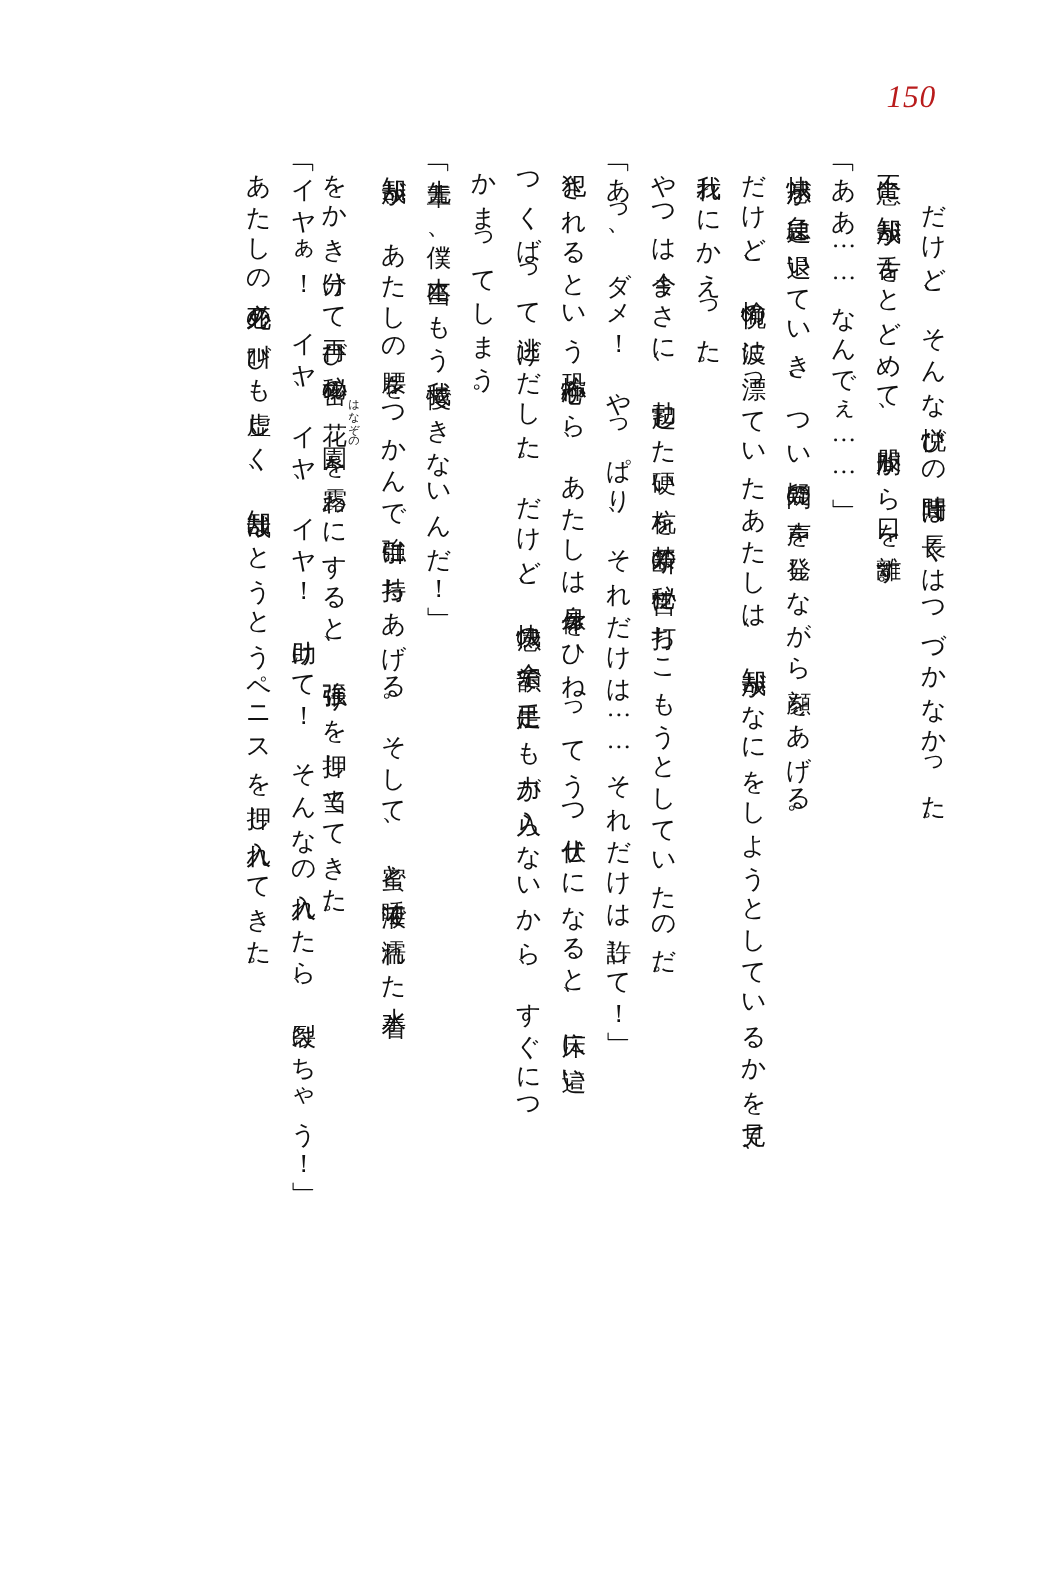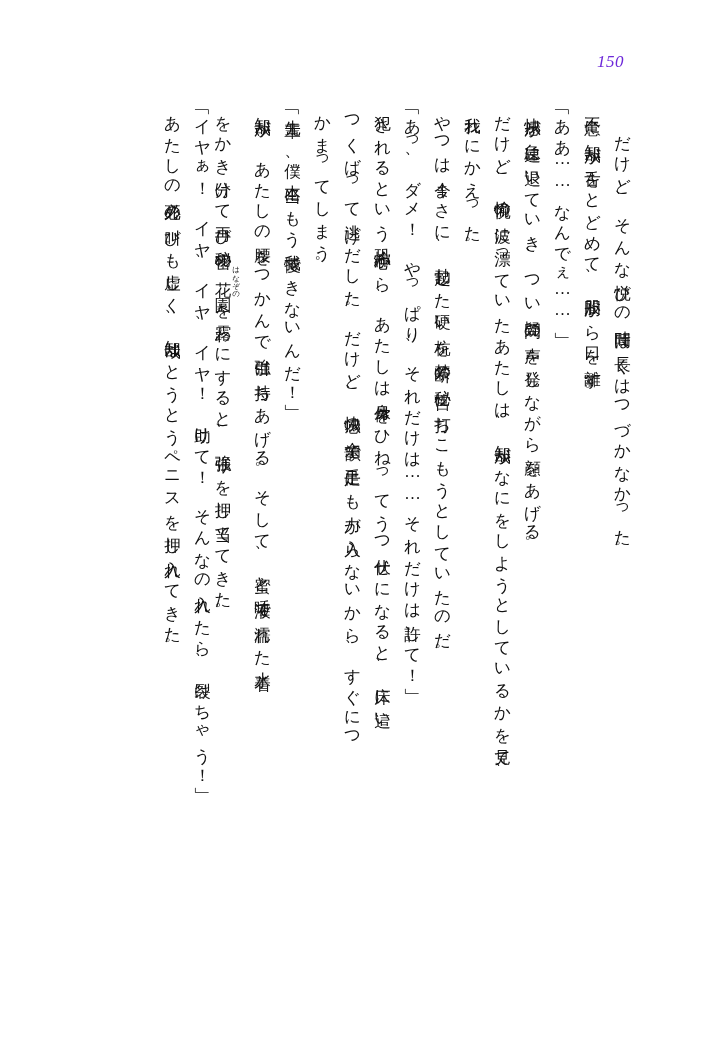--- a/index.html
+++ b/index.html
@@ -18,24 +18,24 @@
   .page {
     position: absolute;
     inset: 0;
     background: #ffffff;
   }
   .page-number {
     position: absolute;
     top: 52px;
     right: 84px;
     font-family: "Liberation Serif", "DejaVu Serif", serif;
-    font-size: 17px;
+    font-size: 21px;
     font-style: italic;
     letter-spacing: 0.5px;
-    color: #6d28d9;
+    color: #b91c1c;
   }
   .text-block {
     position: absolute;
     top: 104px;
     right: 78px;
     left: 78px;
     bottom: 70px;
     display: flex;
     flex-direction: row-reverse;
     align-items: flex-start;

